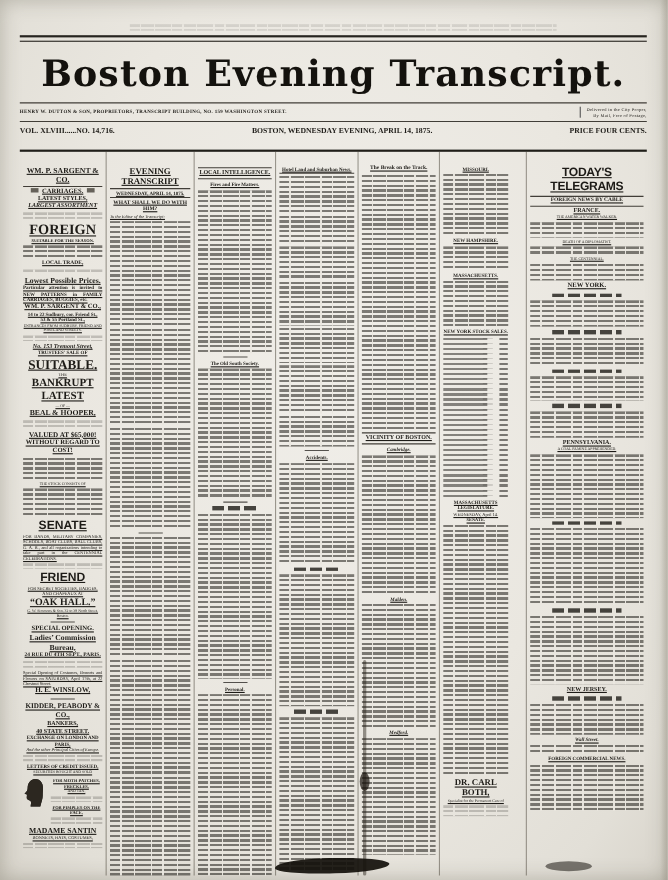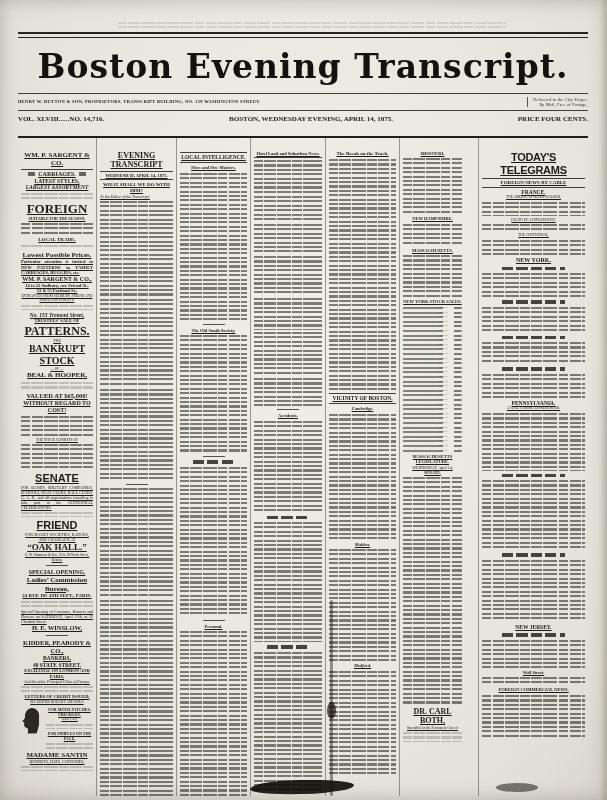--- a/index.html
+++ b/index.html
@@ -109,23 +109,23 @@
         <div class="gk lt" style="height:4px"></div>
         <div class="c b f7">Lowest Possible Prices.</div>
         <div class="j b f45">Particular attention is invited to NEW PATTERNS in FAMILY CARRIAGES, BUGGIES, etc.</div>
         <div class="c b f6">WM. P. SARGENT &amp; CO.,</div>
         <div class="c b f45">14 to 22 Sudbury, cor. Friend St.,</div>
         <div class="c b f45">53 &amp; 55 Portland St.,</div>
         <div class="c f3">ENTRANCES FROM SUDBURY, FRIEND AND PORTLAND STREETS.</div>
         <div class="gk lt" style="height:5px"></div>
         <div class="c b i f55">No. 153 Tremont Street,</div>
         <div class="c b f45">TRUSTEES' SALE OF</div>
-        <div class="c b f12">PATTERNS.</div>
+        <div class="c b f12">SUITABLE.</div>
         <div class="c f4">THE</div>
-        <div class="c b f10">BANKRUPT STOCK</div>
+        <div class="c b f10">BANKRUPT LATEST</div>
         <div class="c f3">— OF —</div>
         <div class="c b f7">BEAL &amp; HOOPER,</div>
         <div class="gk lt" style="height:8px"></div>
         <div class="c b f65">VALUED AT $65,000!</div>
         <div class="c b f6">WITHOUT REGARD TO COST!</div>
         <div class="gk" style="height:20px"></div>
         <div class="c f3">THE STOCK CONSISTS OF</div>
         <div class="gk" style="height:26px"></div>
         <div class="c b f11 sans">SENATE</div>
         <div class="j f4">FOR BANDS, MILITARY COMPANIES, SCHOOLS, BOAT CLUBS, BALL CLUBS, G. A. R., and all organizations intending to take part in the CENTENNIAL CELEBRATIONS.</div>

